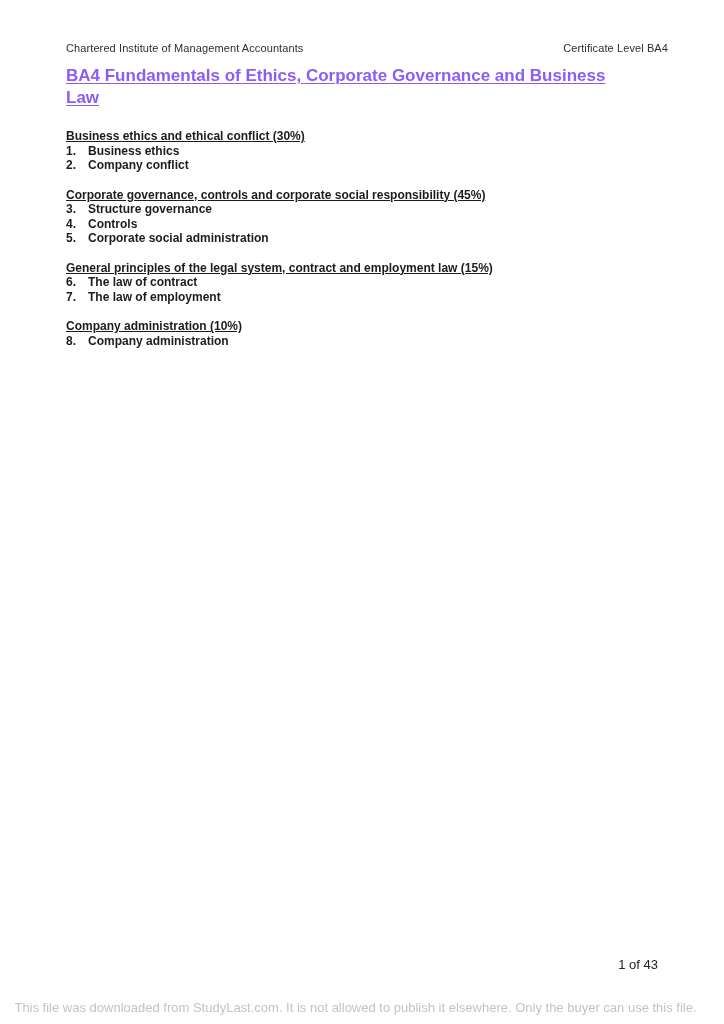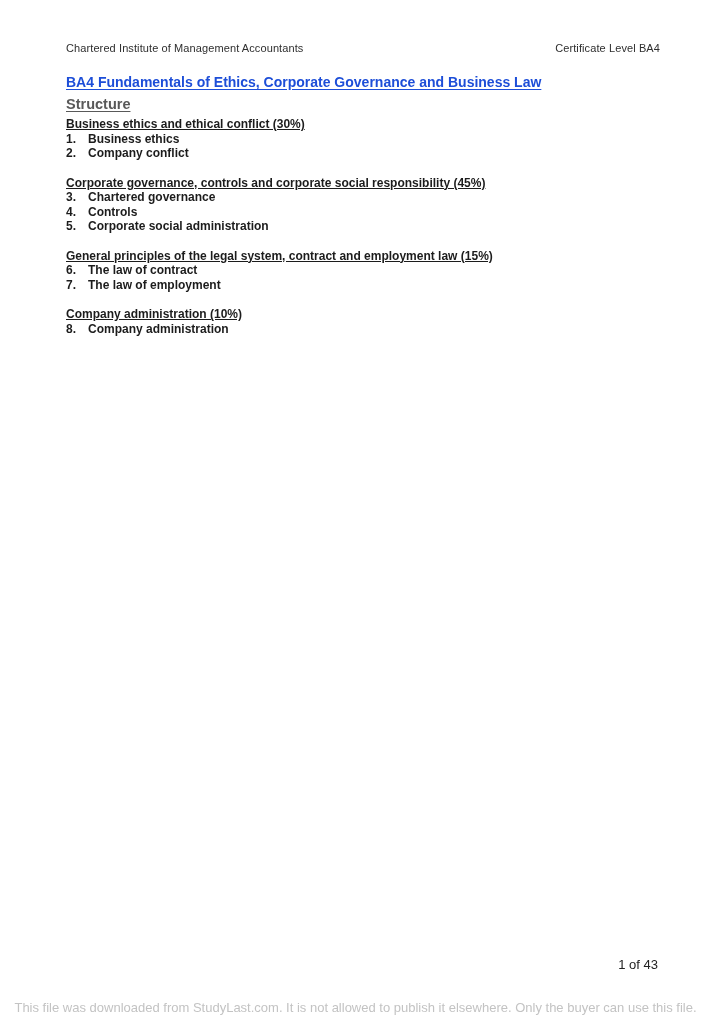--- a/index.html
+++ b/index.html
@@ -12,51 +12,51 @@
     overflow: hidden;
   }
   .page {
     position: absolute;
     inset: 0;
     background: #ffffff;
   }
   .content {
     position: absolute;
     left: 66px;
-    right: 64px;
+    right: 56px;
     top: 42px;
   }
   .header-row {
     display: flex;
     justify-content: space-between;
     align-items: baseline;
     font-size: 11px;
     color: #2e2e2e;
     letter-spacing: 0.1px;
   }
   .doc-title {
-    margin-top: 17px;
+    margin-top: 11px;
     max-width: 560px;
-    font-size: 14px;
+    font-size: 17px;
     line-height: 22px;
     font-weight: bold;
-    color: #1d4ed8;
+    color: #8b5cf6;
     text-decoration: underline;
     text-underline-offset: 2px;
   }
   .doc-subtitle {
     margin-top: 2px;
     font-size: 14.5px;
     line-height: 19px;
     font-weight: bold;
     color: #595959;
     text-decoration: underline;
     text-underline-offset: 2px;
   }
-  .sections { margin-top: 3px; }
+  .sections { margin-top: 20px; }
   .section { margin-bottom: 15px; }
   .section-heading {
     font-size: 12px;
     line-height: 14.5px;
     font-weight: bold;
     color: #1c1c1c;
     text-decoration: underline;
     text-underline-offset: 1px;
   }
   .list-item {
@@ -93,41 +93,40 @@
 
 <div class="page">
   <div class="content">
 
     <div class="header-row">
       <span>Chartered Institute of Management Accountants</span>
       <span>Certificate Level BA4</span>
     </div>
 
     <div class="doc-title">BA4 Fundamentals of Ethics, Corporate Governance and Business Law</div>
-    <div class="doc-subtitle">Structure</div>
 
     <div class="sections">
 
       <div class="section">
         <div class="section-heading">Business ethics and ethical conflict (30%)</div>
         <div class="list-item">
           <span class="item-num">1.</span>
           <span>Business ethics</span>
         </div>
         <div class="list-item">
           <span class="item-num">2.</span>
           <span>Company conflict</span>
         </div>
       </div>
 
       <div class="section">
         <div class="section-heading">Corporate governance, controls and corporate social responsibility (45%)</div>
         <div class="list-item">
           <span class="item-num">3.</span>
-          <span>Chartered governance</span>
+          <span>Structure governance</span>
         </div>
         <div class="list-item">
           <span class="item-num">4.</span>
           <span>Controls</span>
         </div>
         <div class="list-item">
           <span class="item-num">5.</span>
           <span>Corporate social administration</span>
         </div>
       </div>

